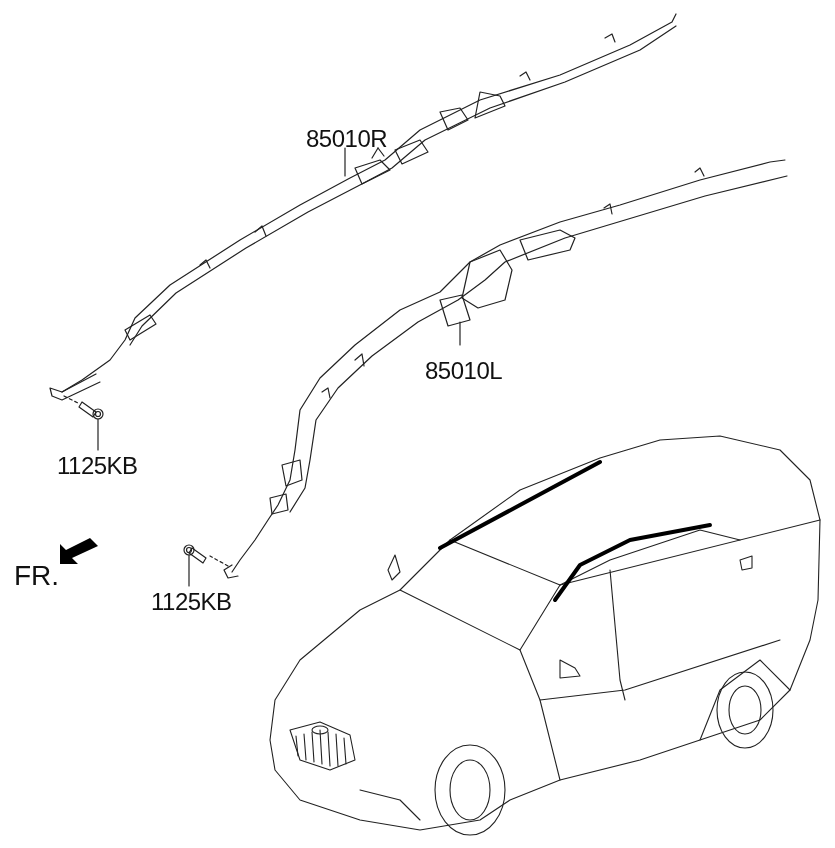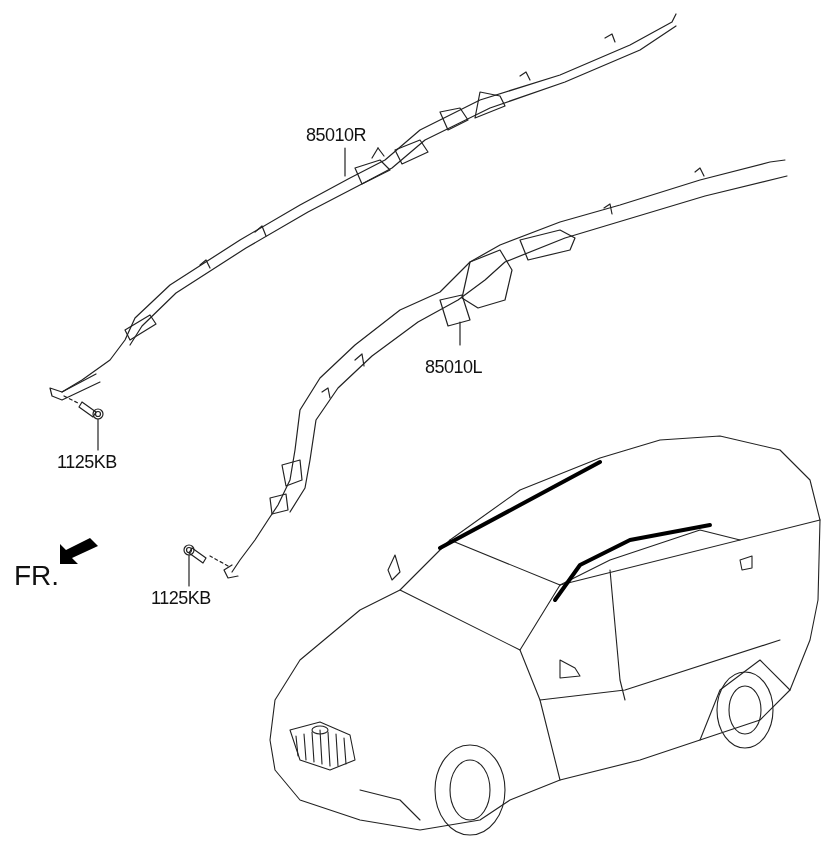--- a/index.html
+++ b/index.html
@@ -1,18 +1,18 @@
 <!DOCTYPE html>
 <html><head>
 <meta charset="utf-8">
 <style>
   html, body { margin:0; padding:0; background:#ffffff; }
   body { width:835px; height:848px; position:relative; overflow:hidden; font-family:"Liberation Sans", sans-serif; }
   svg.diagram { position:absolute; left:0; top:0; }
-  .label { position:absolute; font-family:"Liberation Sans", sans-serif; font-size:18px; color:#111; letter-spacing:-0.5px; white-space:nowrap; }
+  .label { position:absolute; font-family:"Liberation Sans", sans-serif; font-size:24px; color:#111; letter-spacing:-0.5px; white-space:nowrap; }
   .fr { position:absolute; font-family:"Liberation Sans", sans-serif; font-size:28px; color:#111; }
 </style>
 </head>
 <body>
 
 <svg class="diagram" width="835" height="848" viewBox="0 0 835 848" xmlns="http://www.w3.org/2000/svg">
   <g fill="none" stroke="#222" stroke-width="1.2" stroke-linejoin="round" stroke-linecap="round">
 
     <g>
       <path d="M676 14 L672 22 L630 45 L560 75 L480 100 L420 130 L385 160 L350 178 L300 205 L240 240 L170 285 L135 318 L125 340 L110 360 L82 380 L62 392"></path>

